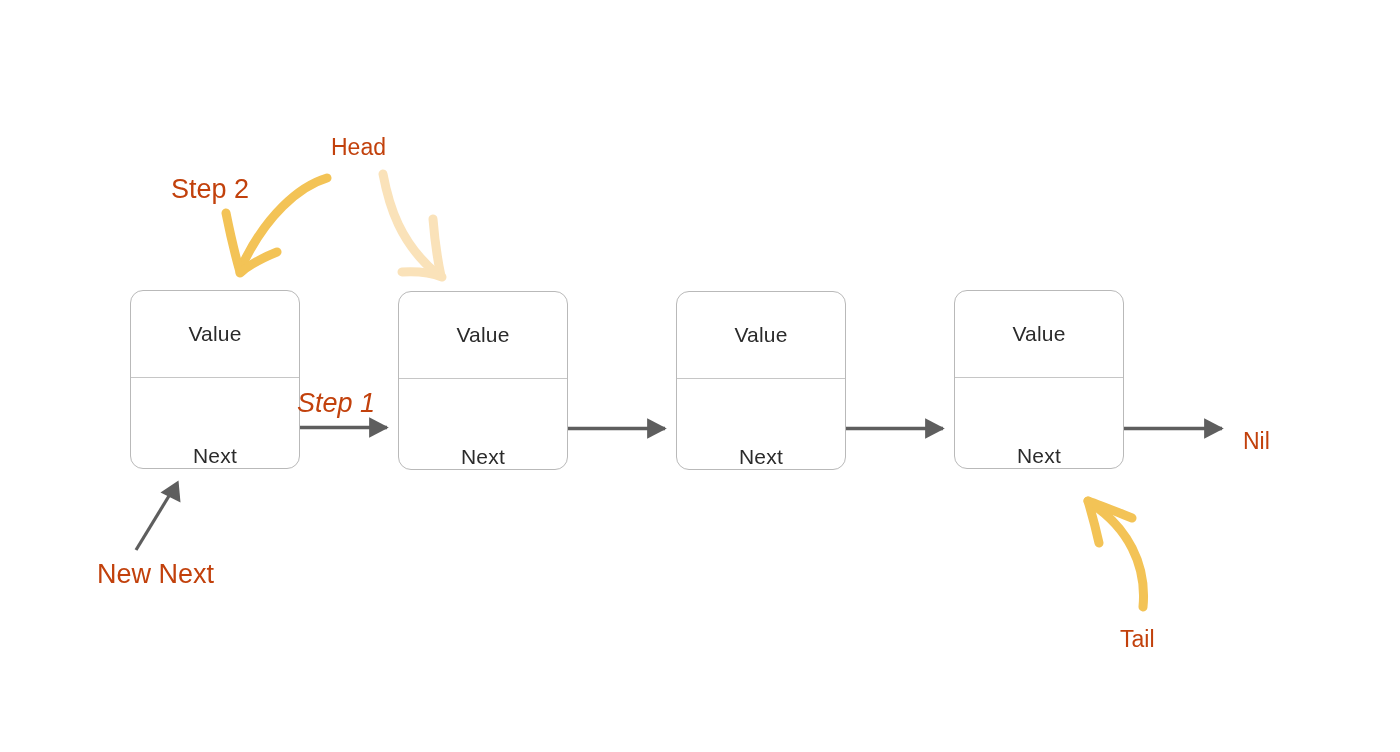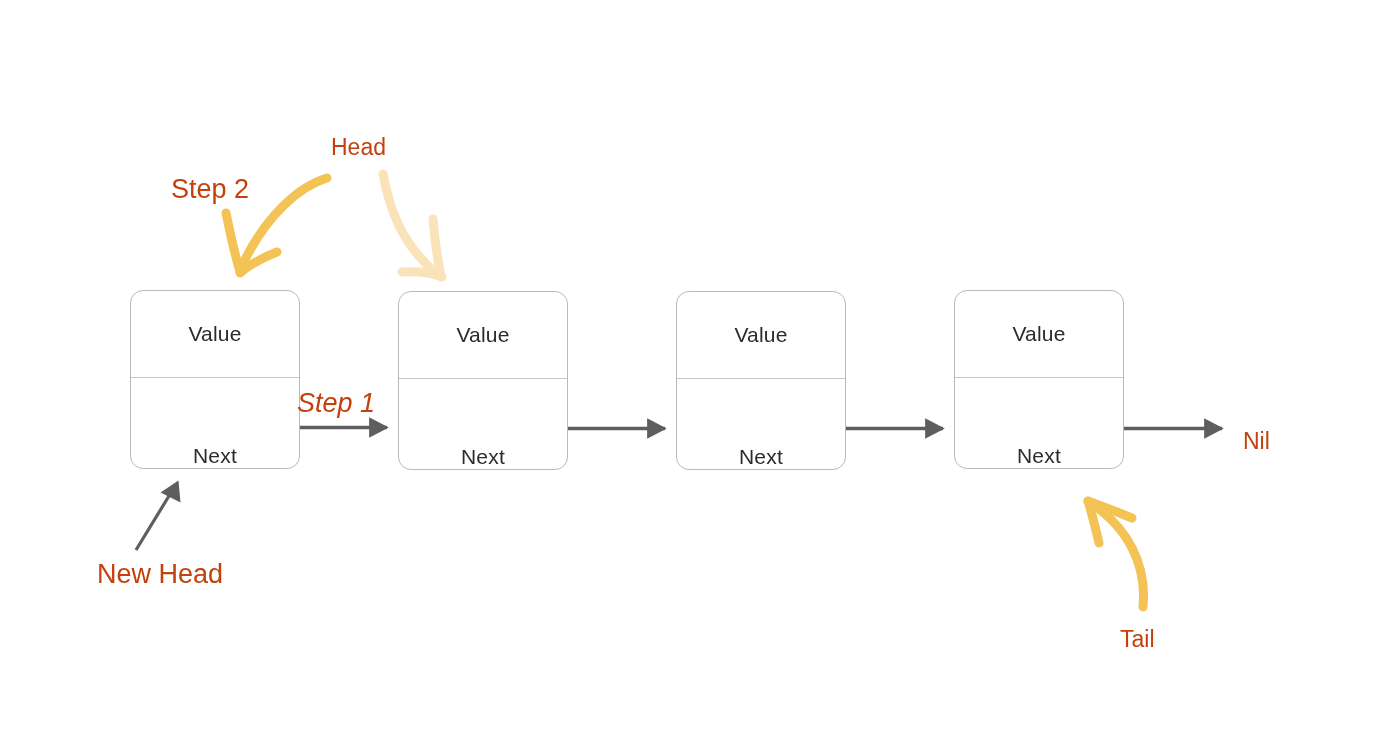--- a/index.html
+++ b/index.html
@@ -152,19 +152,19 @@
       <span>Next</span>
     </div>
   </div>
 
   <div class="lbl lbl-dark" style="left:331px; top:136px;">Head</div>
 
   <div class="lbl lbl-green" style="left:171px; top:176px;">Step 2</div>
 
   <div class="lbl lbl-green" style="left:297px; top:390px;font-style:italic;">Step 1</div>
 
-  <div class="lbl lbl-green" style="left:97px; top:561px;">New Head</div>
+  <div class="lbl lbl-green" style="left:97px; top:561px;">New Next</div>
 
   <div class="lbl lbl-dark" style="left:1120px; top:628px;text-align:right;">Tail</div>
 
   <div class="lbl lbl-dark" style="left:1243px; top:417px;margin-top:13px;">Nil</div>
 
 </div>
 
 </body></html>

